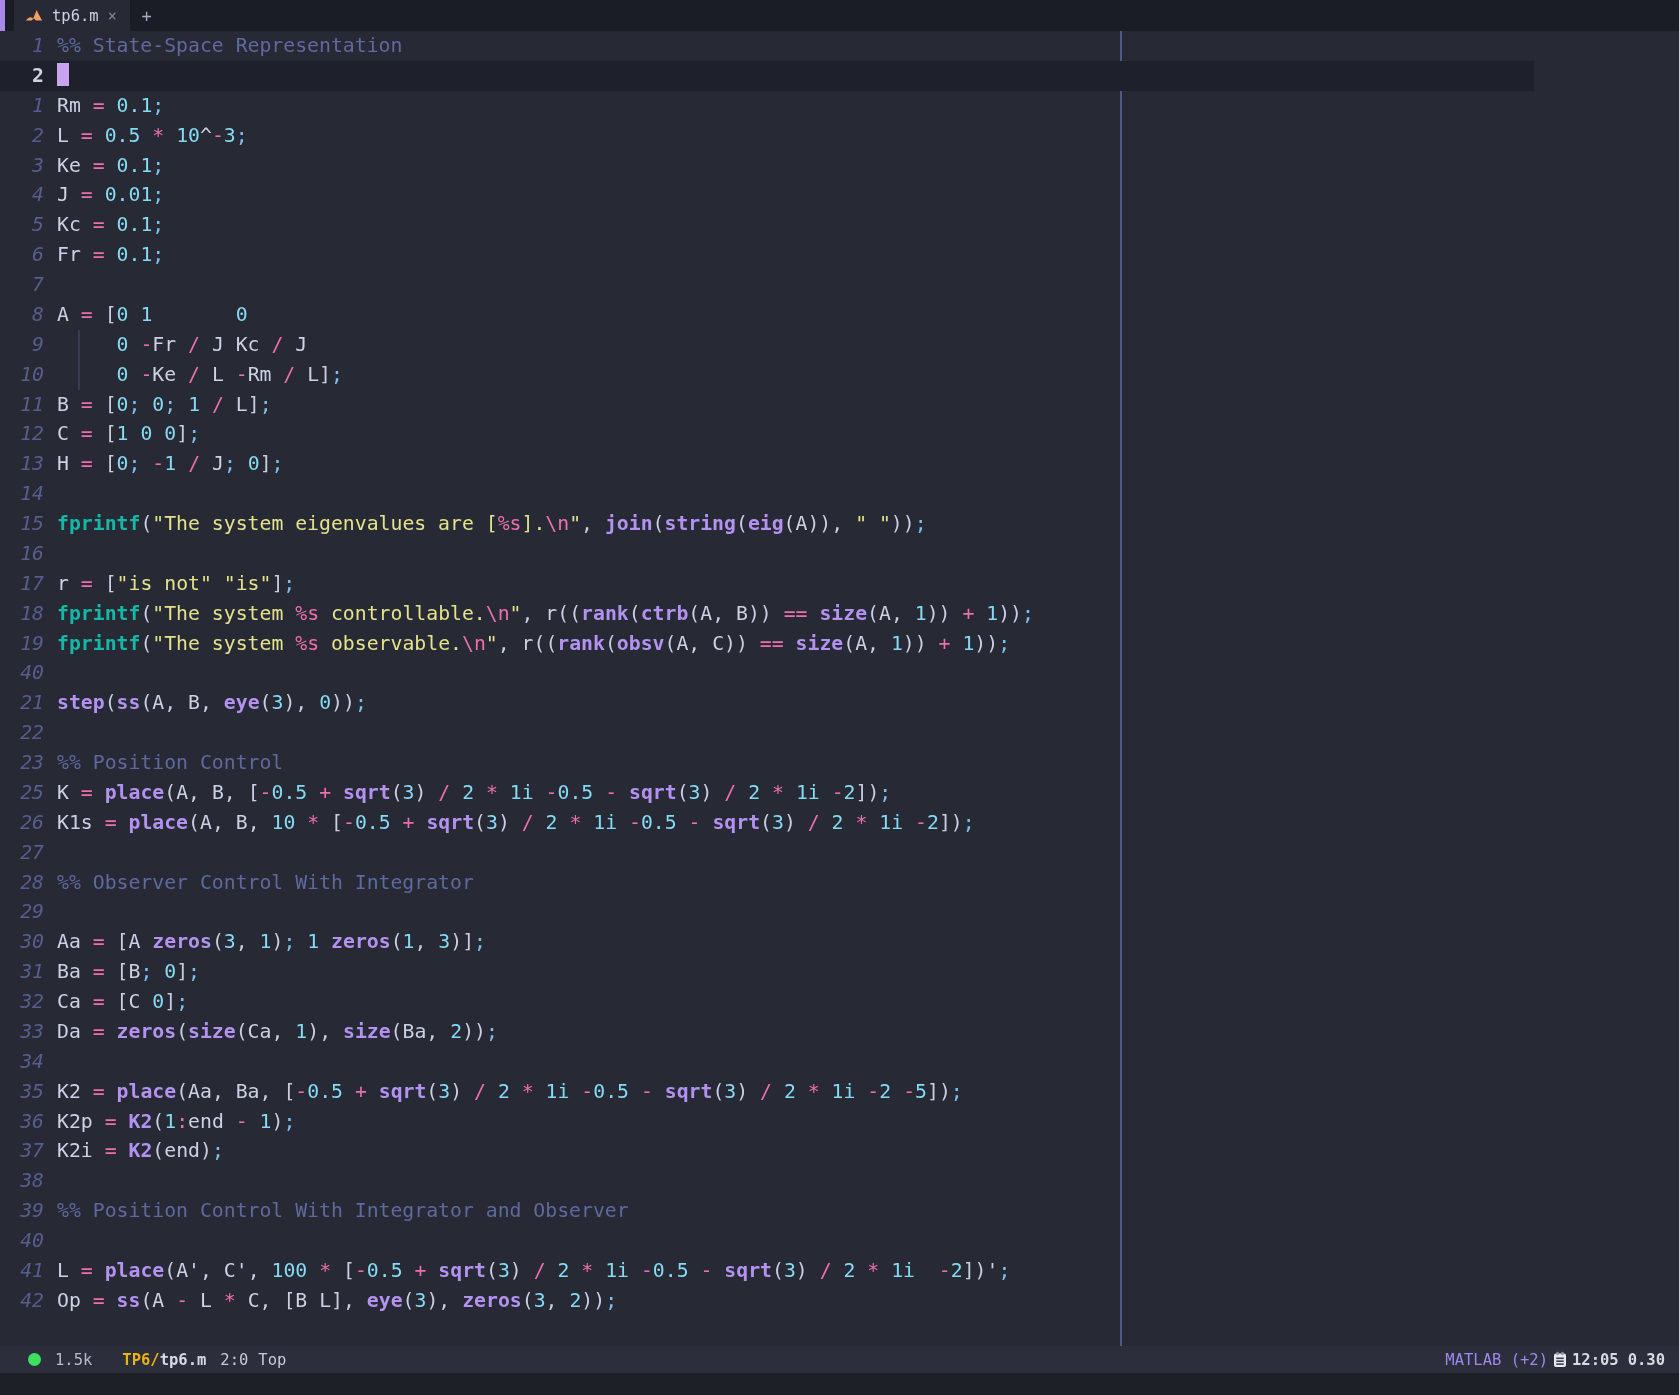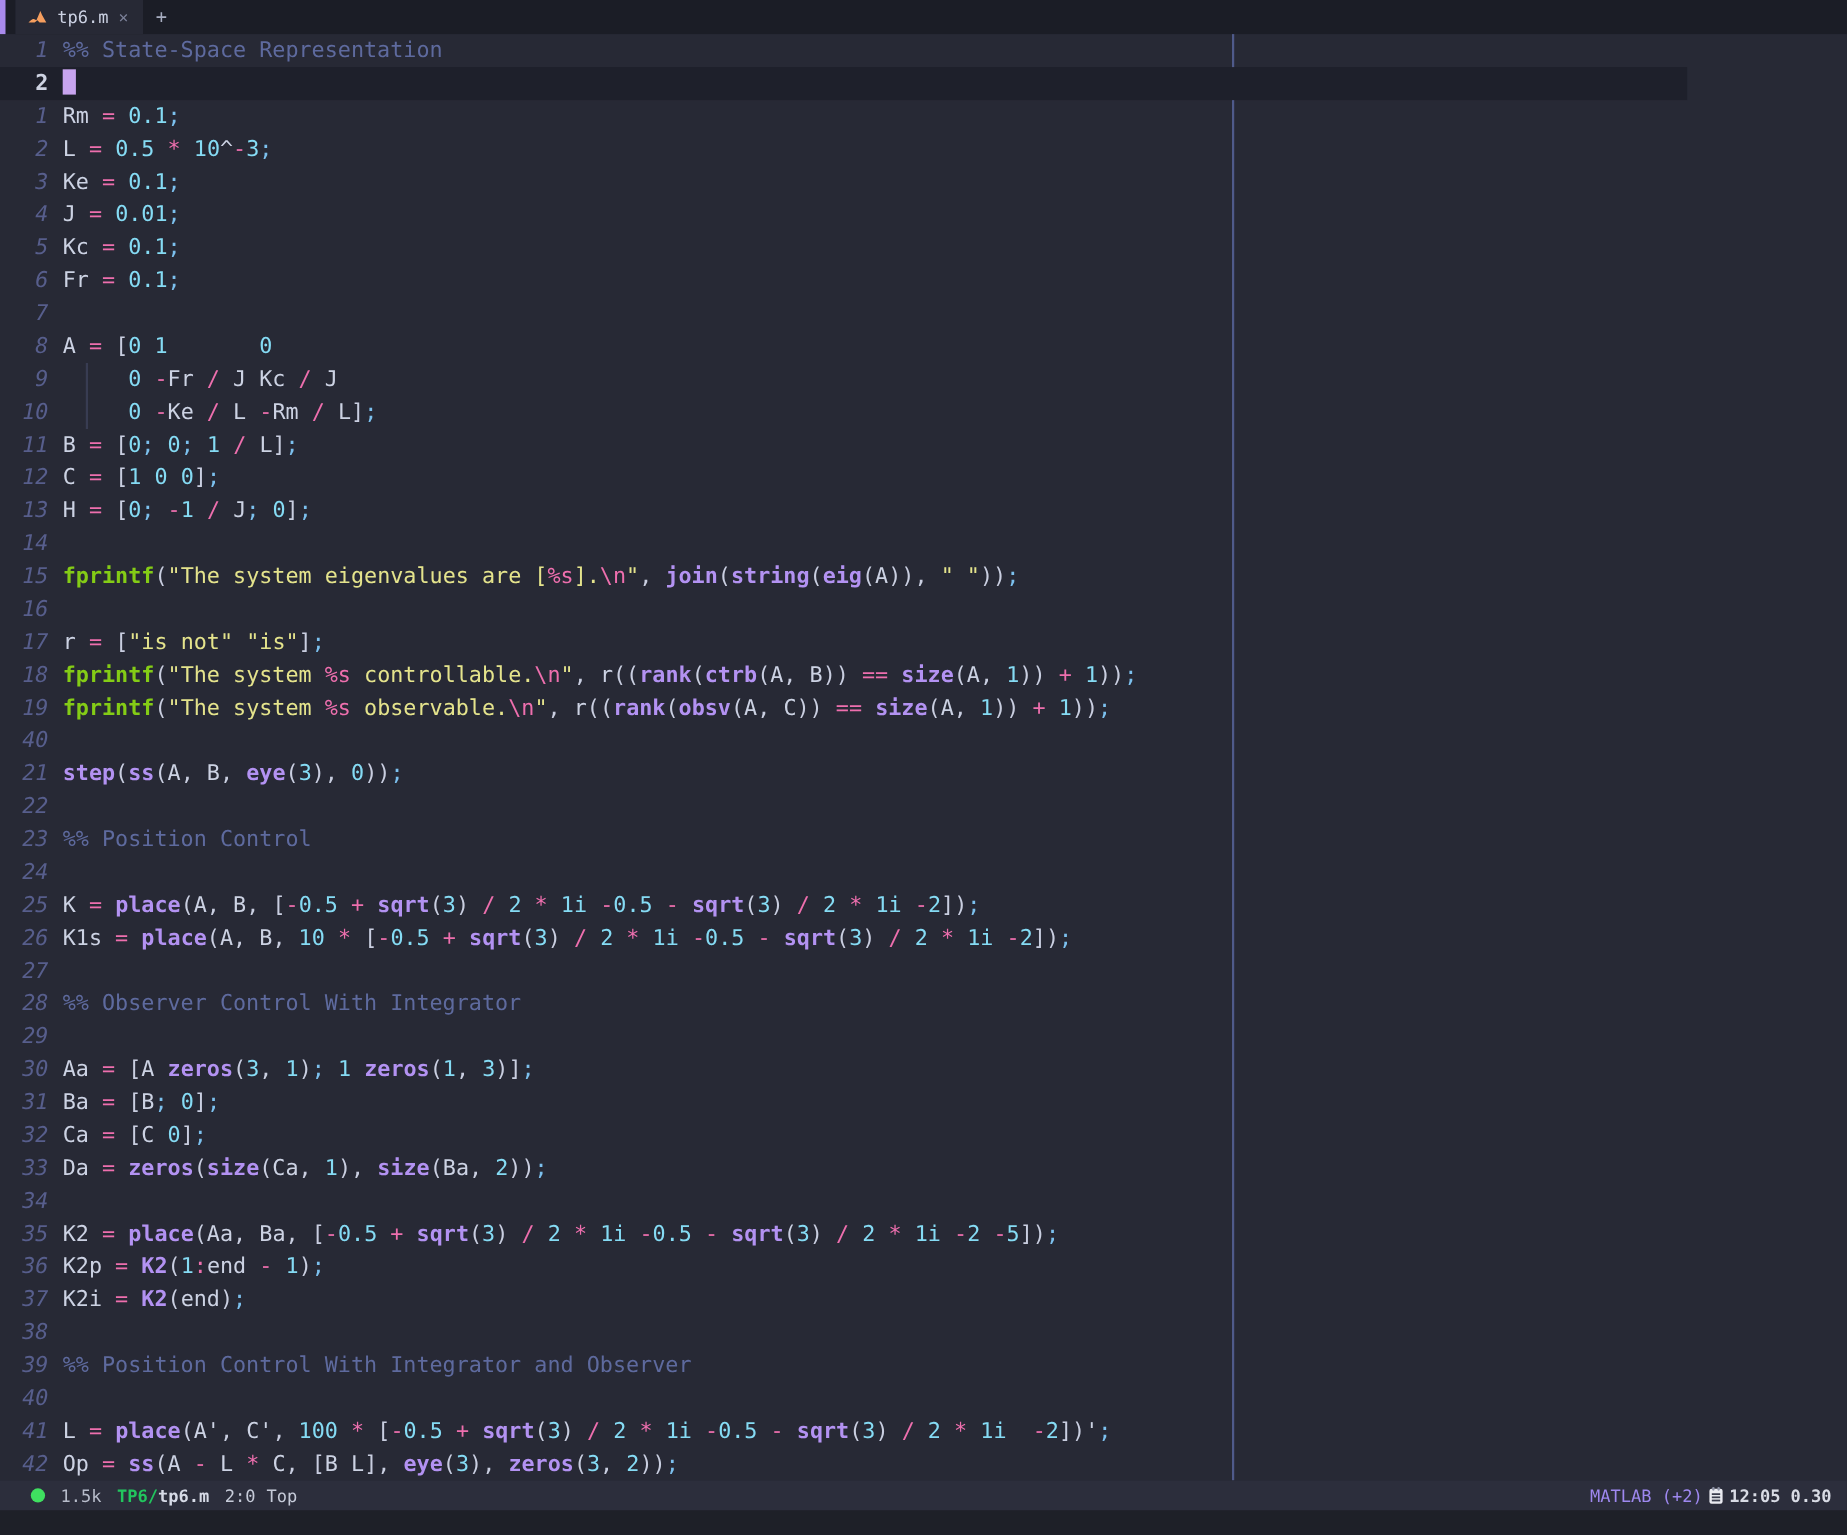--- a/index.html
+++ b/index.html
@@ -33,34 +33,34 @@
   .code { white-space:pre; }
   .guide { position:absolute; left:78px; top:0; height:100%; width:2px; background:#383c52; }
   .cursor { display:inline-block; width:12px; height:23px; background:#c8a4ef;
             vertical-align:-4px; }
   .tk-v  { color:#ccd2e3; }
   .tk-o  { color:#ee6fae; }
   .tk-n  { color:#85dbf4; }
   .tk-sc { color:#7cc0ee; }
   .tk-p  { color:#c9cee0; }
   .tk-f  { color:#b392f2; font-weight:bold; }
-  .tk-fp { color:#84cc16; font-weight:bold; }
+  .tk-fp { color:#14b8a6; font-weight:bold; }
   .tk-s  { color:#e4e38c; }
   .tk-se { color:#ee6fae; }
   .tk-c  { color:#5e6a9e; }
 
   
   #statusbar { position:absolute; left:0; top:1346px; width:1679px; height:27px;
                background:#2c2e3c; display:flex; align-items:center;
                font-size:15.5px; color:#c6cbd9; }
   #status-left { display:flex; align-items:center; gap:14px; margin-left:28px; }
   #status-dot { width:13px; height:13px; border-radius:50%; background:#3fe060; }
   #status-size { color:#b7bcca;text-align:right; }
   #status-path { font-weight:bold; }
-  #status-dir { color:#22c55e; }
+  #status-dir { color:#eab308;margin-left:16px; }
   #status-file { color:#d6dae6; }
   #status-pos-group { display:flex; gap:10px;justify-content:center; }
   #status-right { margin-left:auto; display:flex; align-items:center; gap:4px;
                   margin-right:14px; }
   #status-filetype { color:#9e88ef; }
   #status-time-group { display:flex; gap:9px; color:#d8dbe4; font-weight:bold;align-items:flex-end; }
   #cmdline { position:absolute; left:0; top:1373px; width:1679px; height:22px;
              background:#1e2028; }
 </style>
 </head>
@@ -102,21 +102,20 @@
       <div class="row"><span class="ln">14</span><span class="code"></span></div>
       <div class="row"><span class="ln">15</span><span class="code"><span class="tk-fp">fprintf</span><span class="tk-p">(</span><span class="tk-s">"The system eigenvalues are [</span><span class="tk-se">%s</span><span class="tk-s">].</span><span class="tk-se">\n</span><span class="tk-s">"</span><span class="tk-p">,</span><span class="tk-v"> </span><span class="tk-f">join</span><span class="tk-p">(</span><span class="tk-f">string</span><span class="tk-p">(</span><span class="tk-f">eig</span><span class="tk-p">(</span><span class="tk-v">A</span><span class="tk-p">))</span><span class="tk-p">,</span><span class="tk-v"> </span><span class="tk-s">" "</span><span class="tk-p">))</span><span class="tk-sc">;</span></span></div>
       <div class="row"><span class="ln">16</span><span class="code"></span></div>
       <div class="row"><span class="ln">17</span><span class="code"><span class="tk-v">r </span><span class="tk-o">=</span><span class="tk-v"> </span><span class="tk-p">[</span><span class="tk-s">"is not"</span><span class="tk-v"> </span><span class="tk-s">"is"</span><span class="tk-p">]</span><span class="tk-sc">;</span></span></div>
       <div class="row"><span class="ln">18</span><span class="code"><span class="tk-fp">fprintf</span><span class="tk-p">(</span><span class="tk-s">"The system </span><span class="tk-se">%s</span><span class="tk-s"> controllable.</span><span class="tk-se">\n</span><span class="tk-s">"</span><span class="tk-p">,</span><span class="tk-v"> r</span><span class="tk-p">((</span><span class="tk-f">rank</span><span class="tk-p">(</span><span class="tk-f">ctrb</span><span class="tk-p">(</span><span class="tk-v">A</span><span class="tk-p">,</span><span class="tk-v"> B</span><span class="tk-p">))</span><span class="tk-v"> </span><span class="tk-o">==</span><span class="tk-v"> </span><span class="tk-f">size</span><span class="tk-p">(</span><span class="tk-v">A</span><span class="tk-p">,</span><span class="tk-v"> </span><span class="tk-n">1</span><span class="tk-p">))</span><span class="tk-v"> </span><span class="tk-o">+</span><span class="tk-v"> </span><span class="tk-n">1</span><span class="tk-p">))</span><span class="tk-sc">;</span></span></div>
       <div class="row"><span class="ln">19</span><span class="code"><span class="tk-fp">fprintf</span><span class="tk-p">(</span><span class="tk-s">"The system </span><span class="tk-se">%s</span><span class="tk-s"> observable.</span><span class="tk-se">\n</span><span class="tk-s">"</span><span class="tk-p">,</span><span class="tk-v"> r</span><span class="tk-p">((</span><span class="tk-f">rank</span><span class="tk-p">(</span><span class="tk-f">obsv</span><span class="tk-p">(</span><span class="tk-v">A</span><span class="tk-p">,</span><span class="tk-v"> C</span><span class="tk-p">))</span><span class="tk-v"> </span><span class="tk-o">==</span><span class="tk-v"> </span><span class="tk-f">size</span><span class="tk-p">(</span><span class="tk-v">A</span><span class="tk-p">,</span><span class="tk-v"> </span><span class="tk-n">1</span><span class="tk-p">))</span><span class="tk-v"> </span><span class="tk-o">+</span><span class="tk-v"> </span><span class="tk-n">1</span><span class="tk-p">))</span><span class="tk-sc">;</span></span></div>
       <div class="row"><span class="ln">40</span><span class="code"></span></div>
       <div class="row"><span class="ln">21</span><span class="code"><span class="tk-f">step</span><span class="tk-p">(</span><span class="tk-f">ss</span><span class="tk-p">(</span><span class="tk-v">A</span><span class="tk-p">,</span><span class="tk-v"> B</span><span class="tk-p">,</span><span class="tk-v"> </span><span class="tk-f">eye</span><span class="tk-p">(</span><span class="tk-n">3</span><span class="tk-p">)</span><span class="tk-p">,</span><span class="tk-v"> </span><span class="tk-n">0</span><span class="tk-p">))</span><span class="tk-sc">;</span></span></div>
       <div class="row"><span class="ln">22</span><span class="code"></span></div>
       <div class="row"><span class="ln">23</span><span class="code"><span class="tk-c">%% Position Control</span></span></div>
-      <div class="row"><span class="ln">24</span><span class="code"></span></div>
       <div class="row"><span class="ln">25</span><span class="code"><span class="tk-v">K </span><span class="tk-o">=</span><span class="tk-v"> </span><span class="tk-f">place</span><span class="tk-p">(</span><span class="tk-v">A</span><span class="tk-p">,</span><span class="tk-v"> B</span><span class="tk-p">,</span><span class="tk-v"> </span><span class="tk-p">[</span><span class="tk-o">-</span><span class="tk-n">0.5</span><span class="tk-v"> </span><span class="tk-o">+</span><span class="tk-v"> </span><span class="tk-f">sqrt</span><span class="tk-p">(</span><span class="tk-n">3</span><span class="tk-p">)</span><span class="tk-v"> </span><span class="tk-o">/</span><span class="tk-v"> </span><span class="tk-n">2</span><span class="tk-v"> </span><span class="tk-o">*</span><span class="tk-v"> </span><span class="tk-n">1i</span><span class="tk-v"> </span><span class="tk-o">-</span><span class="tk-n">0.5</span><span class="tk-v"> </span><span class="tk-o">-</span><span class="tk-v"> </span><span class="tk-f">sqrt</span><span class="tk-p">(</span><span class="tk-n">3</span><span class="tk-p">)</span><span class="tk-v"> </span><span class="tk-o">/</span><span class="tk-v"> </span><span class="tk-n">2</span><span class="tk-v"> </span><span class="tk-o">*</span><span class="tk-v"> </span><span class="tk-n">1i</span><span class="tk-v"> </span><span class="tk-o">-</span><span class="tk-n">2</span><span class="tk-p">])</span><span class="tk-sc">;</span></span></div>
       <div class="row"><span class="ln">26</span><span class="code"><span class="tk-v">K1s </span><span class="tk-o">=</span><span class="tk-v"> </span><span class="tk-f">place</span><span class="tk-p">(</span><span class="tk-v">A</span><span class="tk-p">,</span><span class="tk-v"> B</span><span class="tk-p">,</span><span class="tk-v"> </span><span class="tk-n">10</span><span class="tk-v"> </span><span class="tk-o">*</span><span class="tk-v"> </span><span class="tk-p">[</span><span class="tk-o">-</span><span class="tk-n">0.5</span><span class="tk-v"> </span><span class="tk-o">+</span><span class="tk-v"> </span><span class="tk-f">sqrt</span><span class="tk-p">(</span><span class="tk-n">3</span><span class="tk-p">)</span><span class="tk-v"> </span><span class="tk-o">/</span><span class="tk-v"> </span><span class="tk-n">2</span><span class="tk-v"> </span><span class="tk-o">*</span><span class="tk-v"> </span><span class="tk-n">1i</span><span class="tk-v"> </span><span class="tk-o">-</span><span class="tk-n">0.5</span><span class="tk-v"> </span><span class="tk-o">-</span><span class="tk-v"> </span><span class="tk-f">sqrt</span><span class="tk-p">(</span><span class="tk-n">3</span><span class="tk-p">)</span><span class="tk-v"> </span><span class="tk-o">/</span><span class="tk-v"> </span><span class="tk-n">2</span><span class="tk-v"> </span><span class="tk-o">*</span><span class="tk-v"> </span><span class="tk-n">1i</span><span class="tk-v"> </span><span class="tk-o">-</span><span class="tk-n">2</span><span class="tk-p">])</span><span class="tk-sc">;</span></span></div>
       <div class="row"><span class="ln">27</span><span class="code"></span></div>
       <div class="row"><span class="ln">28</span><span class="code"><span class="tk-c">%% Observer Control With Integrator</span></span></div>
       <div class="row"><span class="ln">29</span><span class="code"></span></div>
       <div class="row"><span class="ln">30</span><span class="code"><span class="tk-v">Aa </span><span class="tk-o">=</span><span class="tk-v"> </span><span class="tk-p">[</span><span class="tk-v">A </span><span class="tk-f">zeros</span><span class="tk-p">(</span><span class="tk-n">3</span><span class="tk-p">,</span><span class="tk-v"> </span><span class="tk-n">1</span><span class="tk-p">)</span><span class="tk-sc">;</span><span class="tk-v"> </span><span class="tk-n">1</span><span class="tk-v"> </span><span class="tk-f">zeros</span><span class="tk-p">(</span><span class="tk-n">1</span><span class="tk-p">,</span><span class="tk-v"> </span><span class="tk-n">3</span><span class="tk-p">)</span><span class="tk-p">]</span><span class="tk-sc">;</span></span></div>
       <div class="row"><span class="ln">31</span><span class="code"><span class="tk-v">Ba </span><span class="tk-o">=</span><span class="tk-v"> </span><span class="tk-p">[</span><span class="tk-v">B</span><span class="tk-sc">;</span><span class="tk-v"> </span><span class="tk-n">0</span><span class="tk-p">]</span><span class="tk-sc">;</span></span></div>
       <div class="row"><span class="ln">32</span><span class="code"><span class="tk-v">Ca </span><span class="tk-o">=</span><span class="tk-v"> </span><span class="tk-p">[</span><span class="tk-v">C </span><span class="tk-n">0</span><span class="tk-p">]</span><span class="tk-sc">;</span></span></div>
       <div class="row"><span class="ln">33</span><span class="code"><span class="tk-v">Da </span><span class="tk-o">=</span><span class="tk-v"> </span><span class="tk-f">zeros</span><span class="tk-p">(</span><span class="tk-f">size</span><span class="tk-p">(</span><span class="tk-v">Ca</span><span class="tk-p">,</span><span class="tk-v"> </span><span class="tk-n">1</span><span class="tk-p">)</span><span class="tk-p">,</span><span class="tk-v"> </span><span class="tk-f">size</span><span class="tk-p">(</span><span class="tk-v">Ba</span><span class="tk-p">,</span><span class="tk-v"> </span><span class="tk-n">2</span><span class="tk-p">))</span><span class="tk-sc">;</span></span></div>
       <div class="row"><span class="ln">34</span><span class="code"></span></div>

